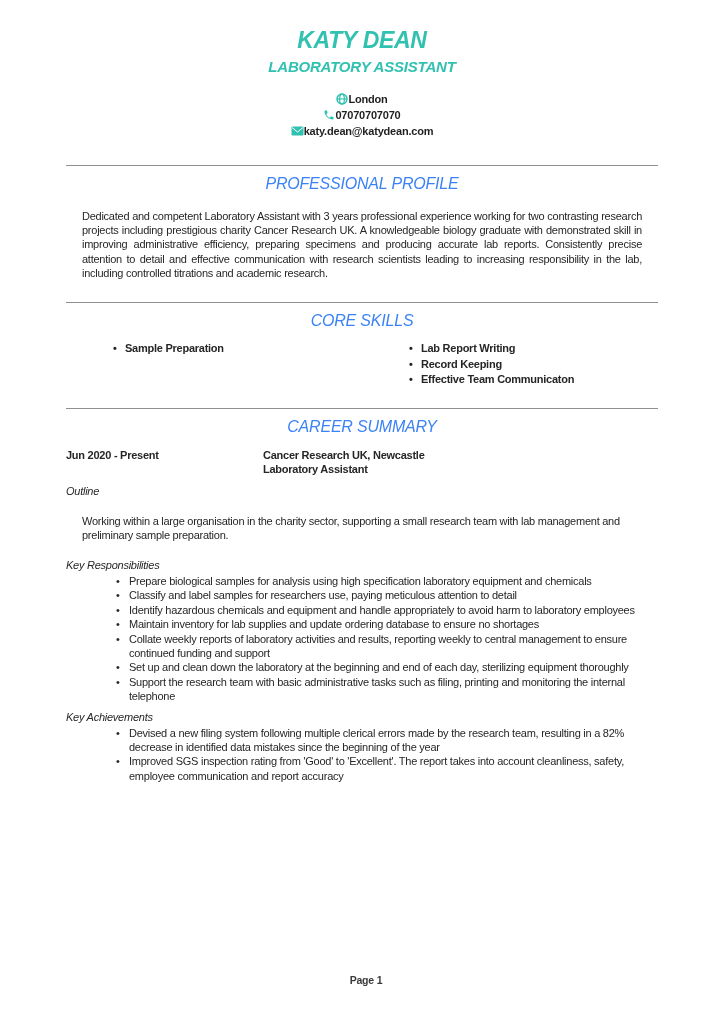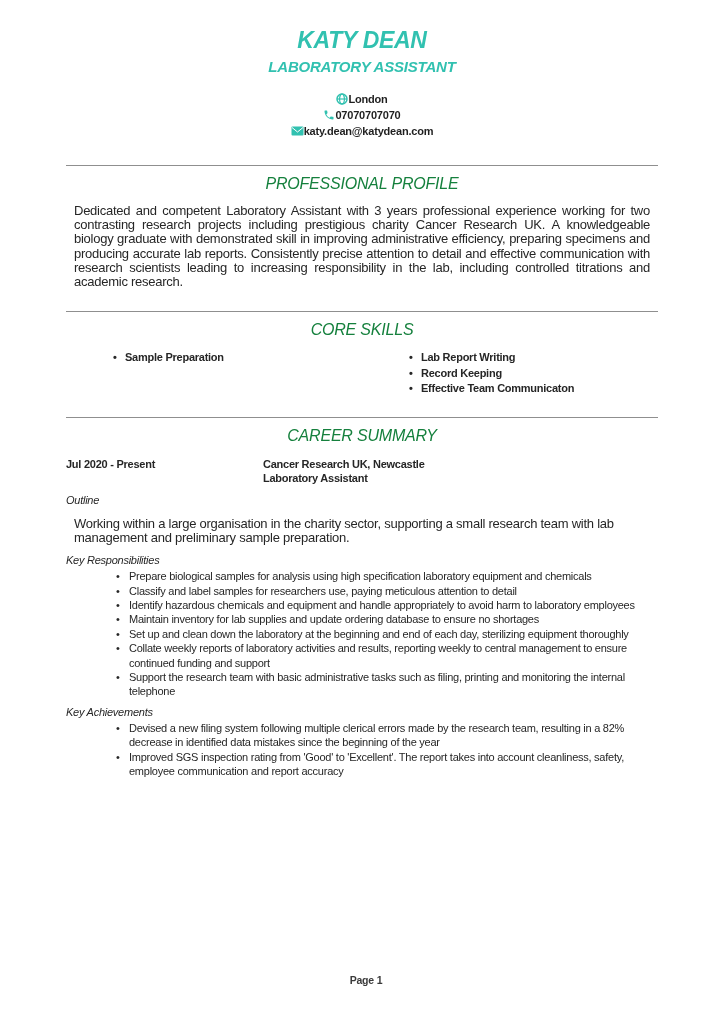--- a/index.html
+++ b/index.html
@@ -41,26 +41,26 @@
     margin: 0; 
   }
   .divider.d1 { margin-top: 26px; }
   .divider.d2 { margin-top: 22px; }
   .divider.d3 { margin-top: 20px; }
   .section-heading {
     text-align: center;
     margin: 9px 0 11px 0;
     font-size: 16px; line-height: 18px;
     font-style: italic; font-weight: 500;
-    color: #15803d; letter-spacing: -0.2px;
+    color: #3b82f6; letter-spacing: -0.2px;
   }
   .body-text {
-    font-size: 13px; line-height: 14.2px;
+    font-size: 11px; line-height: 14.2px;
     letter-spacing: -0.25px;
-    margin: 8px;
+    margin: 16px;
   }
   .justified { text-align: justify; }
 
   
   .skills-wrap { display: flex; margin: 10px 0 18px 0; }
   .skills-col { width: 50%; }
   .skills-list { margin: 0; padding: 0 0 0 47px; list-style: none; }
   .skills-list li {
     position: relative; padding-left: 12px;
     font-size: 11px; line-height: 15.5px; letter-spacing: -0.25px; font-weight: bold;
@@ -159,38 +159,38 @@
         <li>Effective Team Communicaton</li>
       </ul>
     </div>
   </div>
 
   <hr class="divider d3">
   <h3 class="section-heading">CAREER SUMMARY</h3>
 
   <div>
     <div class="job-header">
-      <div class="job-dates">Jul 2020 - Present</div>
+      <div class="job-dates">Jun 2020 - Present</div>
       <div class="job-org">
         <div>Cancer Research UK, Newcastle</div>
         <div>Laboratory Assistant</div>
       </div>
     </div>
 
     <div class="sub-label">Outline</div>
     <p class="body-text">Working within a large organisation in the charity sector, supporting a small research team with lab management and preliminary sample preparation.</p>
 
     <div class="sub-label tight gap-before">Key Responsibilities</div>
     <ul class="bullet-list">
       <li>Prepare biological samples for analysis using high specification laboratory equipment and chemicals</li>
       <li>Classify and label samples for researchers use, paying meticulous attention to detail</li>
       <li>Identify hazardous chemicals and equipment and handle appropriately to avoid harm to laboratory employees</li>
       <li>Maintain inventory for lab supplies and update ordering database to ensure no shortages</li>
+      <li>Collate weekly reports of laboratory activities and results, reporting weekly to central management to ensure continued funding and support</li>
       <li>Set up and clean down the laboratory at the beginning and end of each day, sterilizing equipment thoroughly</li>
-      <li>Collate weekly reports of laboratory activities and results, reporting weekly to central management to ensure continued funding and support</li>
       <li>Support the research team with basic administrative tasks such as filing, printing and monitoring the internal telephone</li>
     </ul>
 
     <div class="sub-label tight gap-before">Key Achievements</div>
     <ul class="bullet-list">
       <li>Devised a new filing system following multiple clerical errors made by the research team, resulting in a 82% decrease in identified data mistakes since the beginning of the year</li>
       <li>Improved SGS inspection rating from 'Good' to 'Excellent'. The report takes into account cleanliness, safety, employee communication and report accuracy</li>
     </ul>
   </div>
 

